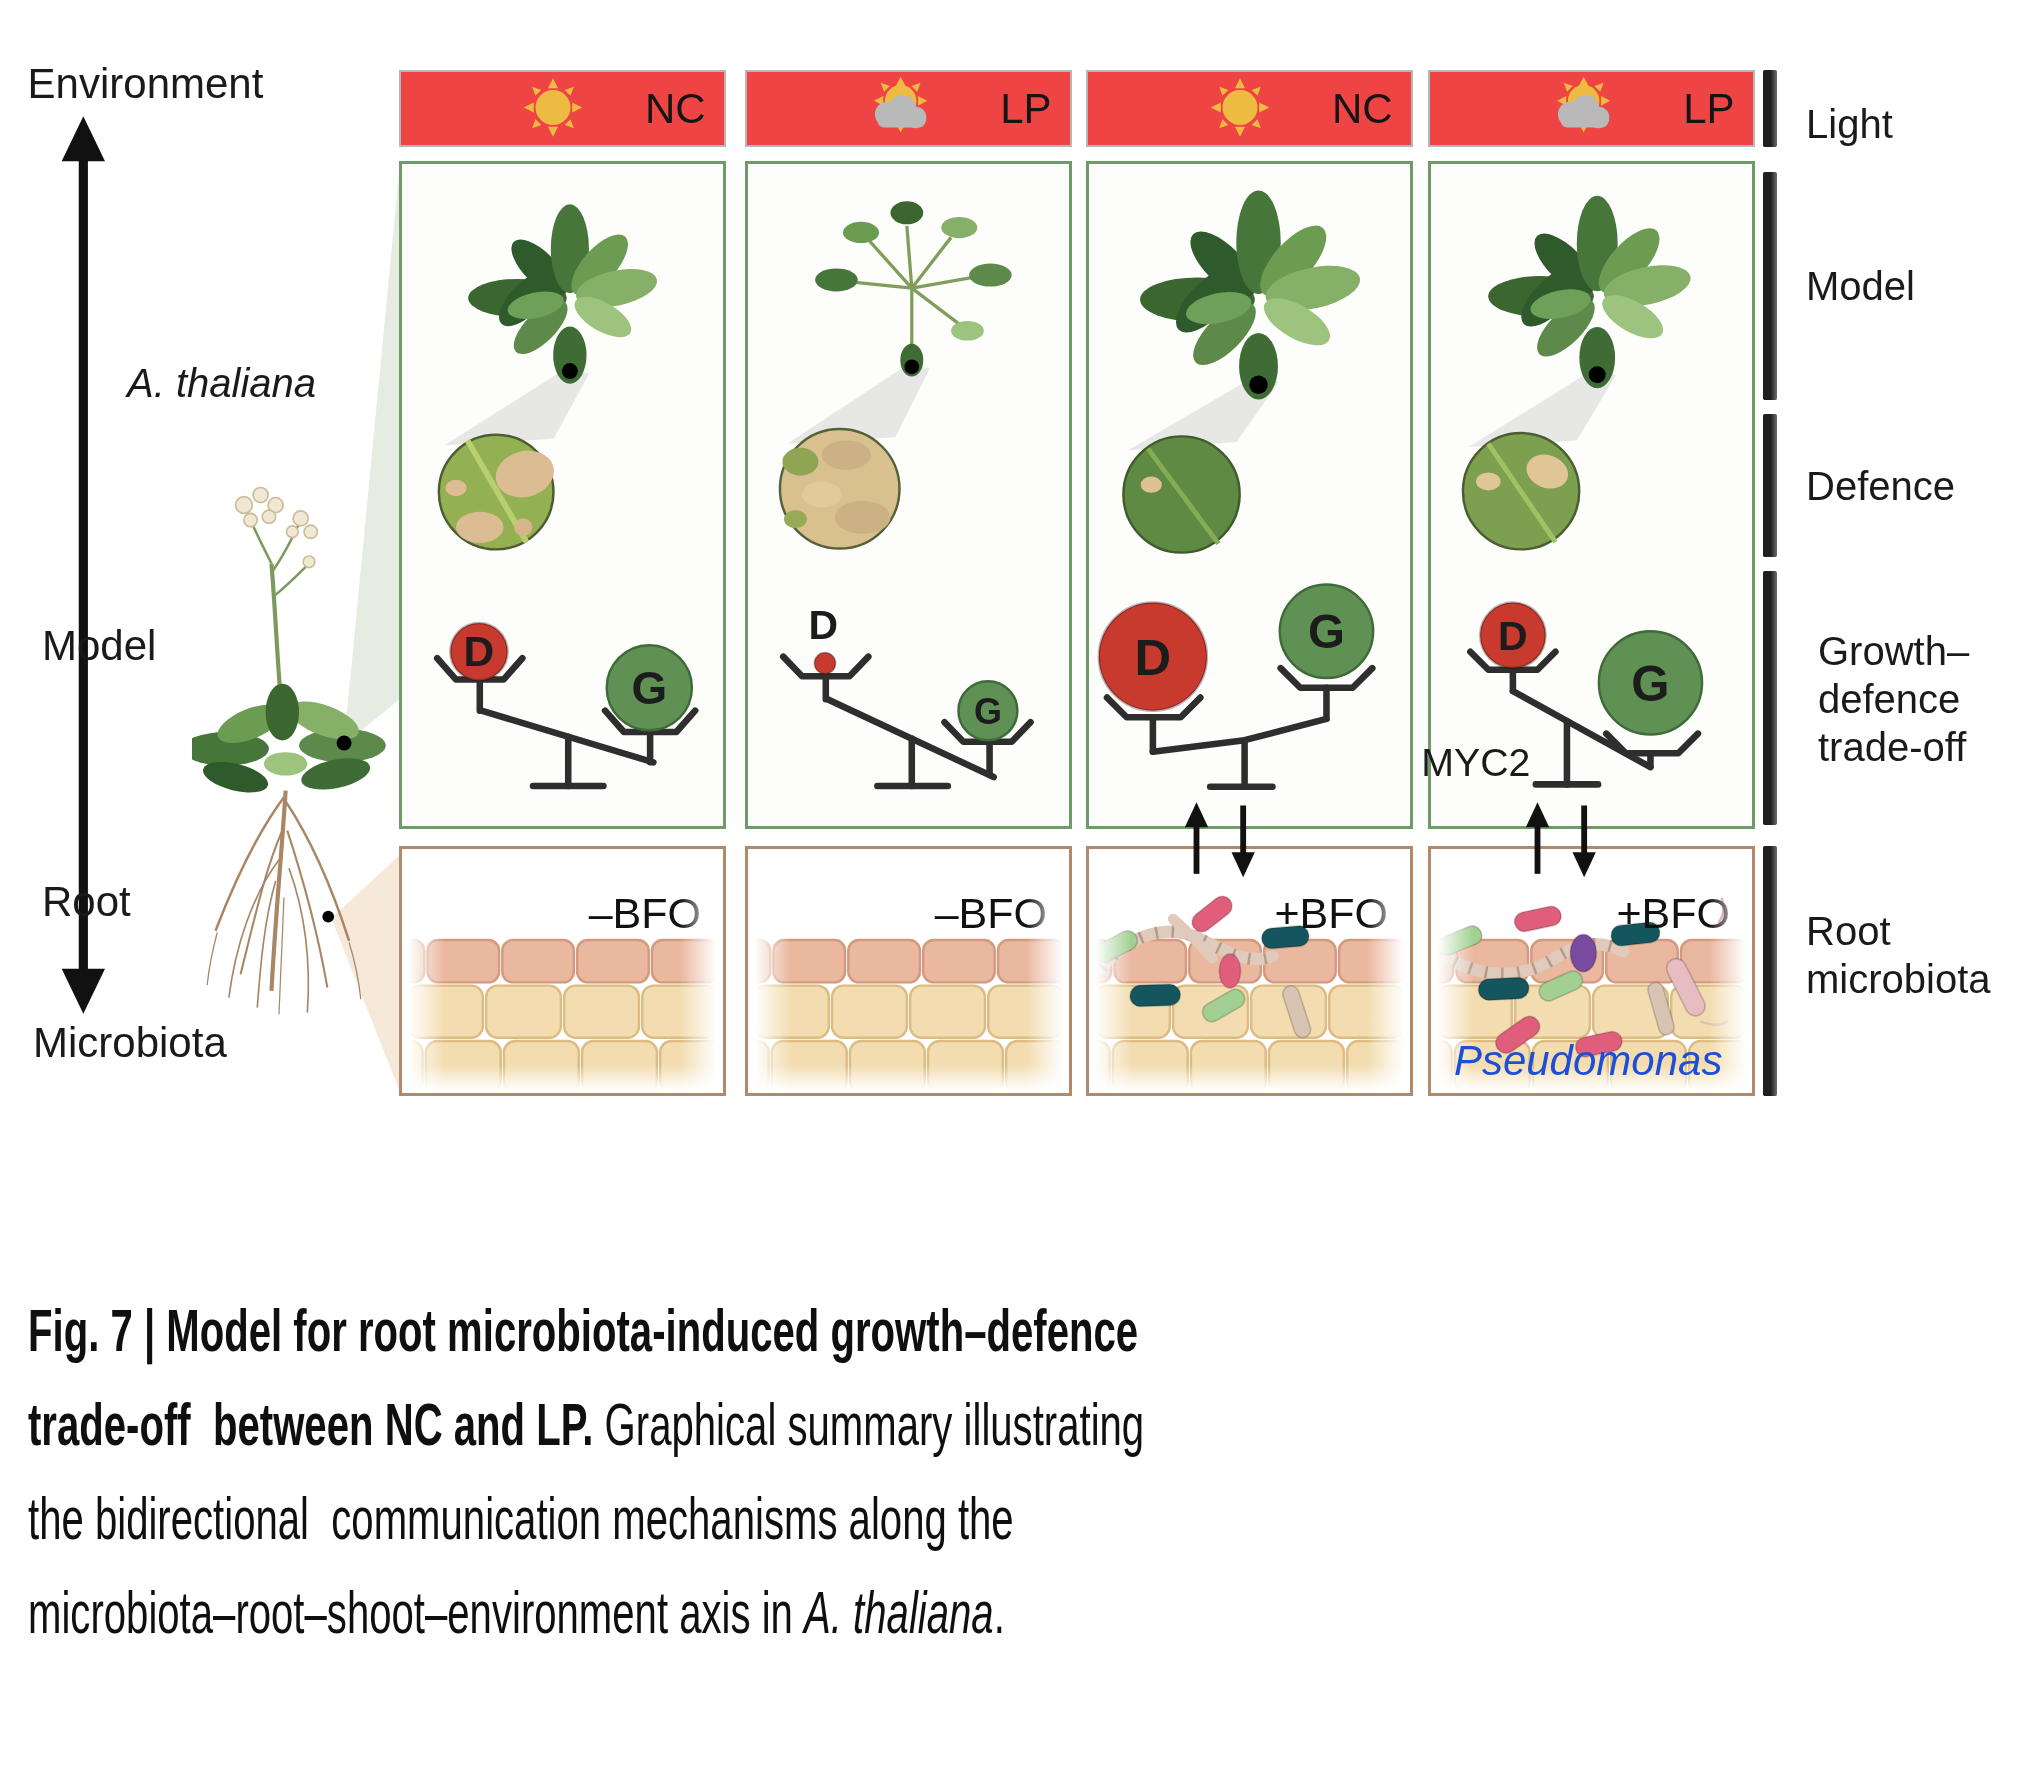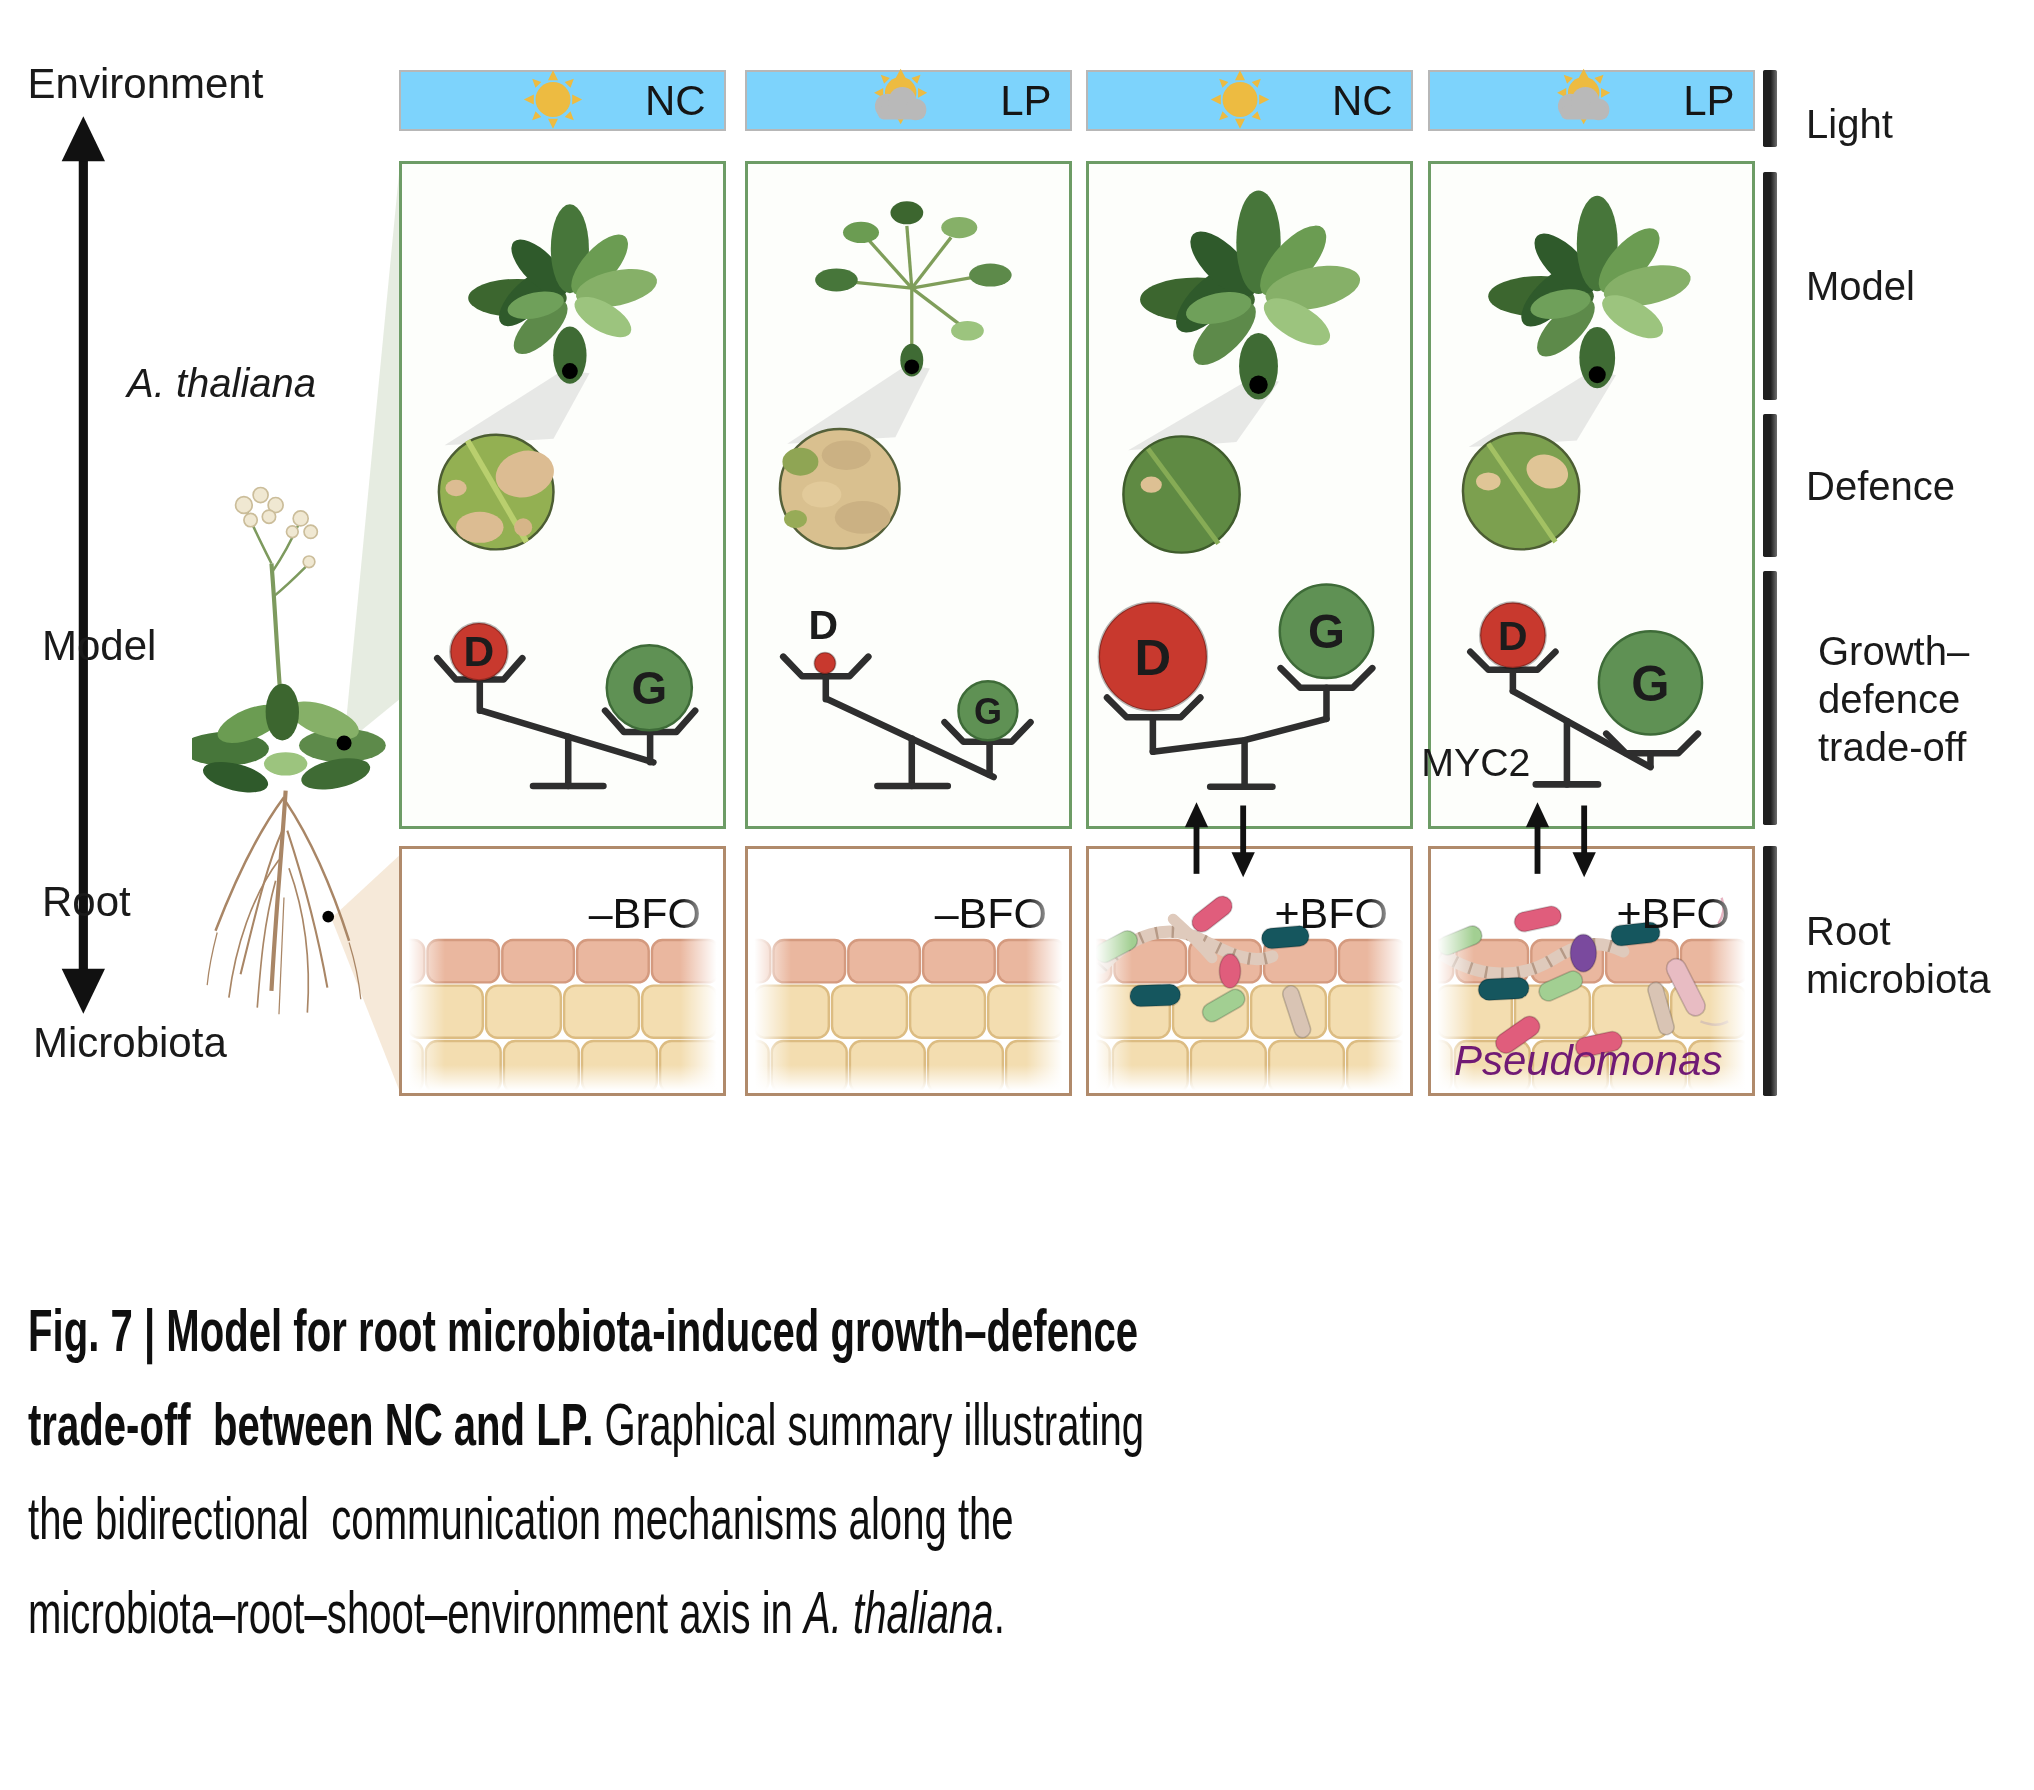--- a/index.html
+++ b/index.html
@@ -2,33 +2,33 @@
 <html style="font-size:13.4px"><head>
 <meta charset="utf-8">
 <style>
   html,body{margin:0;padding:0;background:#fff;}
   .stage{position:relative;width:2035px;height:1791px;background:#ffffff;
          font-family:"Liberation Sans",sans-serif;color:#151515;overflow:hidden;}
   .abs{position:absolute;}
   .lbl{font-size:42px;color:#1a1a1a;white-space:nowrap;}
   .italic{font-style:italic;}
   
-  .hbox{position:absolute;top:70px;height:61px;width:327px;border:2.5px solid #b7b7b7;
-        background:#7dd3fc;box-sizing:border-box;}
+  .hbox{position:absolute;top:70px;height:77px;width:327px;border:2.5px solid #b7b7b7;
+        background:#ef4444;box-sizing:border-box;}
   .hbox .hlabel{position:absolute;right:18.4px;top:50%;transform:translateY(-50%);font-size:42px;}
   .hbox .hicon{position:absolute;left:47%;top:50%;transform:translate(-50%,-50%);}
   
   .gbox{position:absolute;top:161px;height:668px;width:327px;border:3.3px solid #6d9c66;
         background:#fdfefb;box-sizing:border-box;}
   
   .rbox{position:absolute;top:846px;height:250px;width:327px;border:3.3px solid #b08a6b;
         background:#ffffff;box-sizing:border-box;overflow:hidden;}
   .bfo{position:absolute;top:40px;right:22px;font-size:43px;color:#111;}
   .pseudo{position:absolute;bottom:8.3px;left:0;right:6.7px;text-align:center;
-          font-size:42px;font-style:italic;color:#701a75;z-index:5;}
+          font-size:42px;font-style:italic;color:#1d4ed8;z-index:5;}
   .fade{position:absolute;top:0;bottom:0;width:43px;z-index:4;}
   .fadeL{left:0;background:linear-gradient(90deg,#fff 15%,rgba(255,255,255,0));}
   .fadeR{right:0;background:linear-gradient(-90deg,#fff 15%,rgba(255,255,255,0));}
   .fadeB{position:absolute;left:0;right:0;bottom:0;height:28px;z-index:4;
          background:linear-gradient(0deg,#fff 10%,rgba(255,255,255,0));}
   
   .vbar{position:absolute;left:1763px;width:14px;border-radius:1.7px;
         background:linear-gradient(90deg,#1f1f1f 55%,#6e6e6e);}
   .rlabel{position:absolute;left:1806px;font-size:40px;color:#1a1a1a;white-space:nowrap;line-height:48px;}
   

